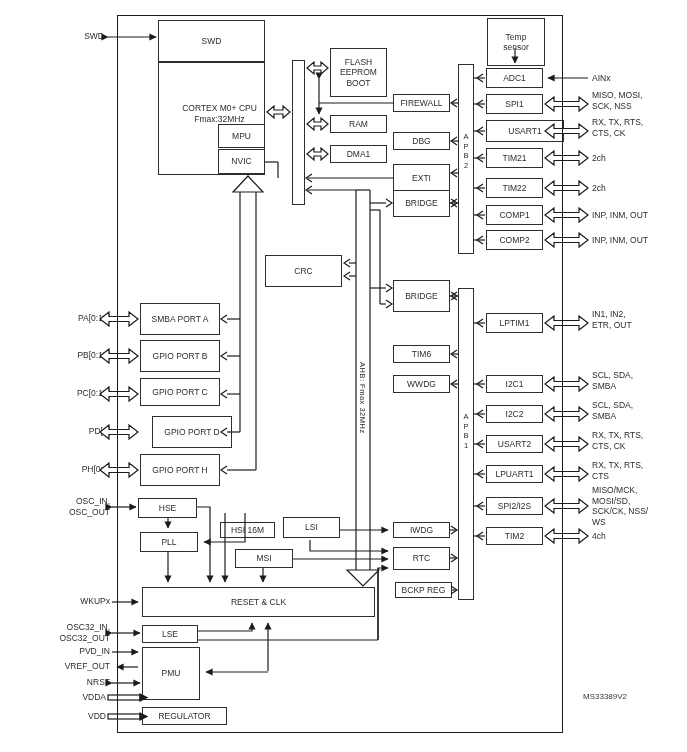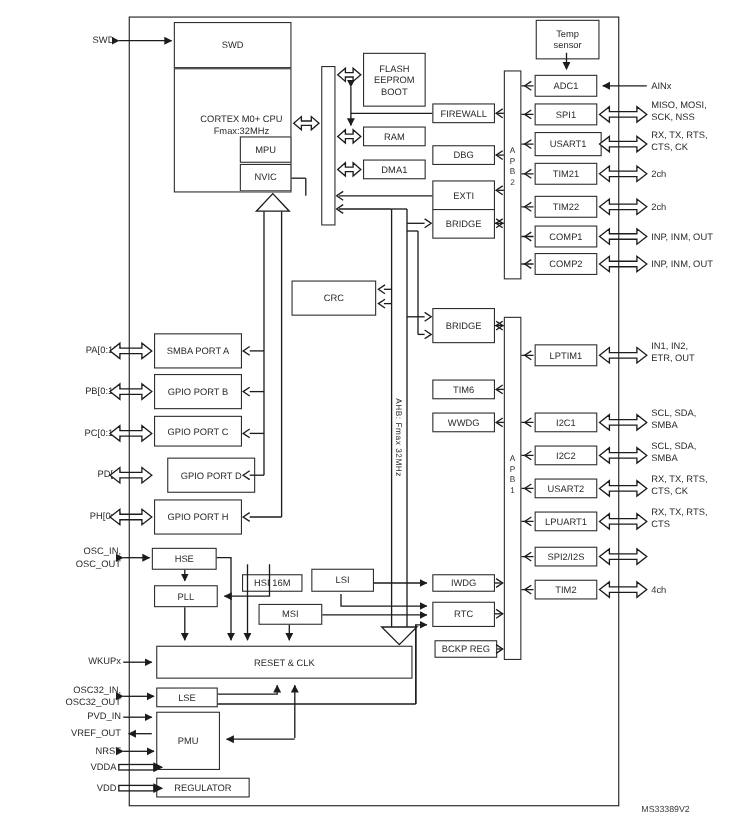--- a/index.html
+++ b/index.html
@@ -17,21 +17,21 @@
   .pinR{position:absolute;text-align:left;font-size:8.5px;line-height:10.5px;
         color:#2b2b2b;white-space:pre-line;z-index:4;}
   .busletters{position:absolute;width:16px;text-align:center;font-size:7.5px;
         line-height:9.5px;white-space:pre-line;z-index:4;color:#2b2b2b;}
   #ahb-label{position:absolute;left:355px;top:318px;width:15px;height:160px;
         writing-mode:vertical-rl;font-size:7.5px;letter-spacing:.5px;color:#2b2b2b;z-index:4;
         display:flex;align-items:center;justify-content:center;}
   #frame{position:absolute;left:117px;top:15px;width:446px;height:718px;
         border:1.6px solid #1c1c1c;box-sizing:border-box;z-index:6;pointer-events:none;}
   #wires{position:absolute;left:0;top:0;z-index:5;pointer-events:none;}
-  #watermark{position:absolute;left:583px;top:731px;font-size:8px;color:#3a3a3a;z-index:4;}
+  #watermark{position:absolute;left:583px;top:692px;font-size:8px;color:#3a3a3a;z-index:4;}
 </style>
 </head>
 <body>
 
 <div id="stage">
 
   <div class="blk" style="left:158px;top:20px;width:107px;height:42px">
       <span>SWD</span>
     </div>
   <div class="blk cpu" style="left:158px;top:62px;width:107px;height:113px">
@@ -64,37 +64,37 @@
   <div class="blk" style="left:393px;top:132px;width:57px;height:18px">
       <span>DBG</span>
     </div>
   <div class="blk" style="left:393px;top:164px;width:57px;height:28px">
       <span>EXTI</span>
     </div>
   <div class="blk" style="left:393px;top:190px;width:57px;height:27px">
       <span>BRIDGE</span>
     </div>
 
-  <div class="blk" style="left:487px;top:18px;width:58px;height:36px">
+  <div class="blk" style="left:487px;top:18px;width:58px;height:48px">
       <span>Temp
 sensor</span>
     </div>
   <div class="blk bar" style="left:458px;top:64px;width:16px;height:190px"></div>
   <div class="busletters" style="left:458px;top:132px">A
 P
 B
 2</div>
 
   <div class="blk" style="left:486px;top:68px;width:57px;height:20px">
       <span>ADC1</span>
     </div>
   <div class="blk" style="left:486px;top:94px;width:57px;height:20px">
       <span>SPI1</span>
     </div>
-  <div class="blk" style="left:486px;top:120px;width:61px;height:22px">
+  <div class="blk" style="left:486px;top:120px;width:78px;height:22px">
       <span>USART1</span>
     </div>
   <div class="blk" style="left:486px;top:148px;width:57px;height:20px">
       <span>TIM21</span>
     </div>
   <div class="blk" style="left:486px;top:178px;width:57px;height:20px">
       <span>TIM22</span>
     </div>
   <div class="blk" style="left:486px;top:205px;width:57px;height:20px">
       <span>COMP1</span>
@@ -230,20 +230,24 @@
   <div class="pinR" style="left:592px;top:309px">IN1, IN2,
 ETR, OUT</div>
   <div class="pinR" style="left:592px;top:370px">SCL, SDA,
 SMBA</div>
   <div class="pinR" style="left:592px;top:400px">SCL, SDA,
 SMBA</div>
   <div class="pinR" style="left:592px;top:430px">RX, TX, RTS,
 CTS, CK</div>
   <div class="pinR" style="left:592px;top:460px">RX, TX, RTS,
 CTS</div>
+  <div class="pinR" style="left:592px;top:485px">MISO/MCK,
+MOSI/SD,
+SCK/CK, NSS/
+WS</div>
   <div class="pinR" style="left:592px;top:531px">4ch</div>
 
   <div id="watermark">MS33389V2</div>
 
   <svg id="wires" width="687" height="752" viewBox="0 0 687 752">
     <defs>
       <marker id="af" markerWidth="7" markerHeight="7" refX="5.5" refY="3" orient="auto">
         <path d="M0,0 L6,3 L0,6 Z" fill="#1c1c1c"></path>
       </marker>
     </defs>

